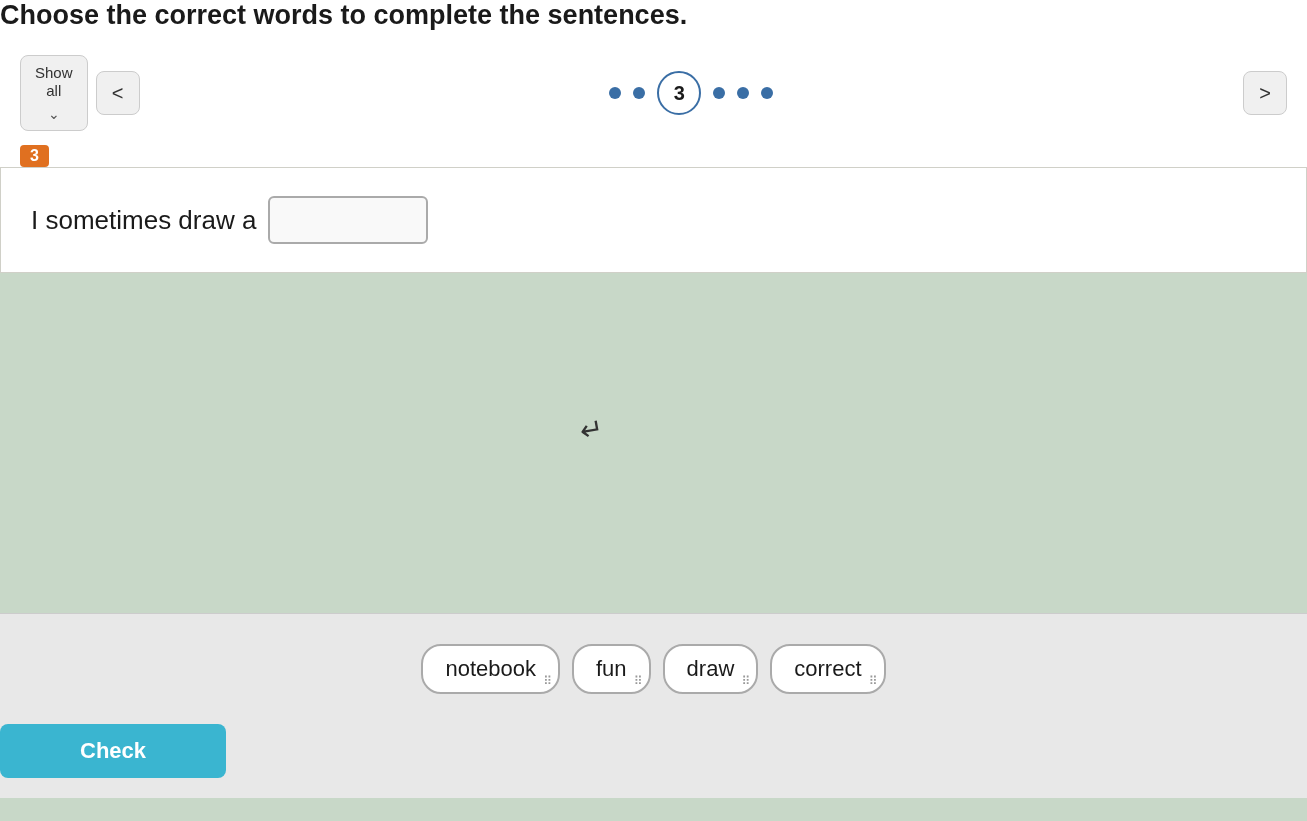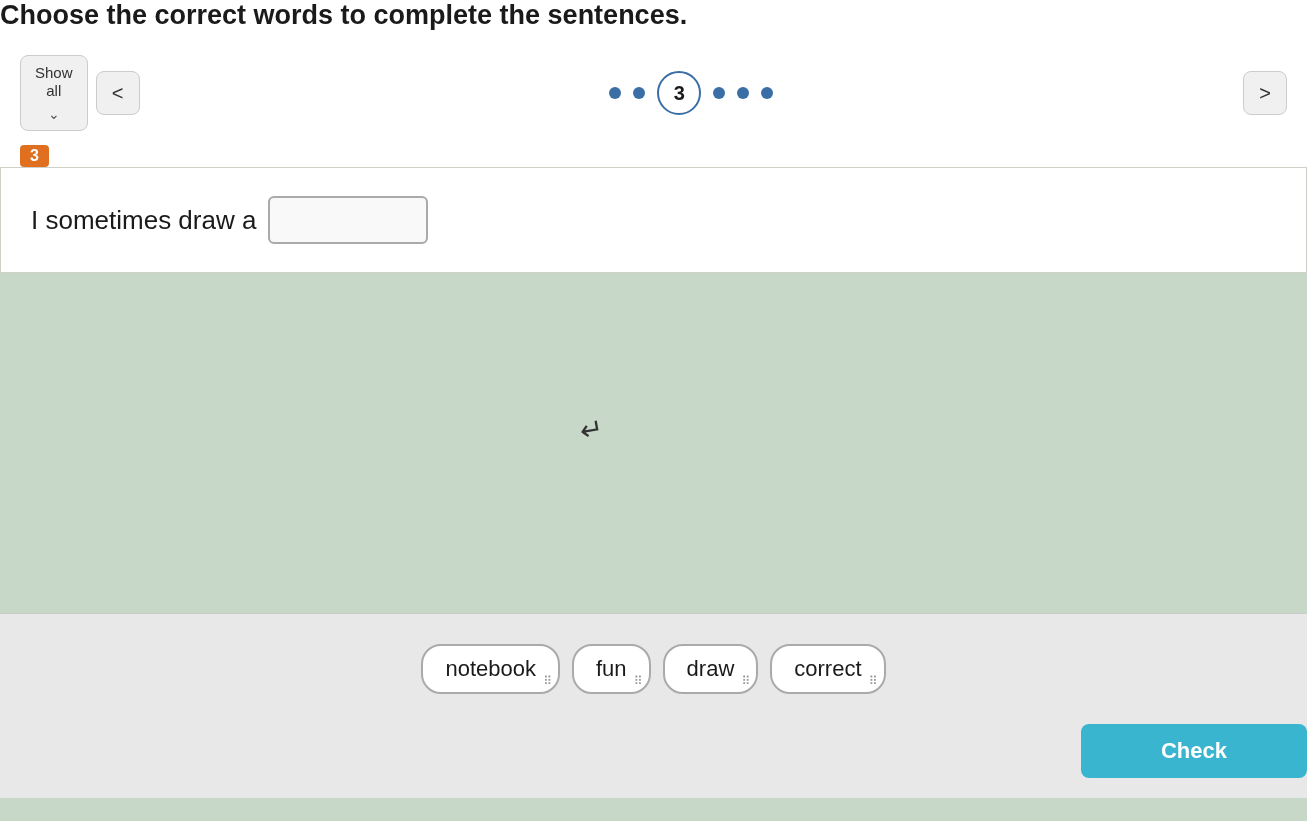--- a/index.html
+++ b/index.html
@@ -181,21 +181,21 @@
       font-size: 12px;
       color: #999;
       position: absolute;
       bottom: 4px;
       right: 6px;
     }
 
     .bottom-btn-area {
       background-color: #e8e8e8;
       display: flex;
-      justify-content: flex-end;
+      justify-content: flex-start;
       padding: 10px 0 20px 0;
     }
 
     .check-btn {
       background-color: #3ab5d0;
       color: #ffffff;
       border: none;
       border-radius: 8px;
       padding: 14px 80px;
       font-size: 22px;

